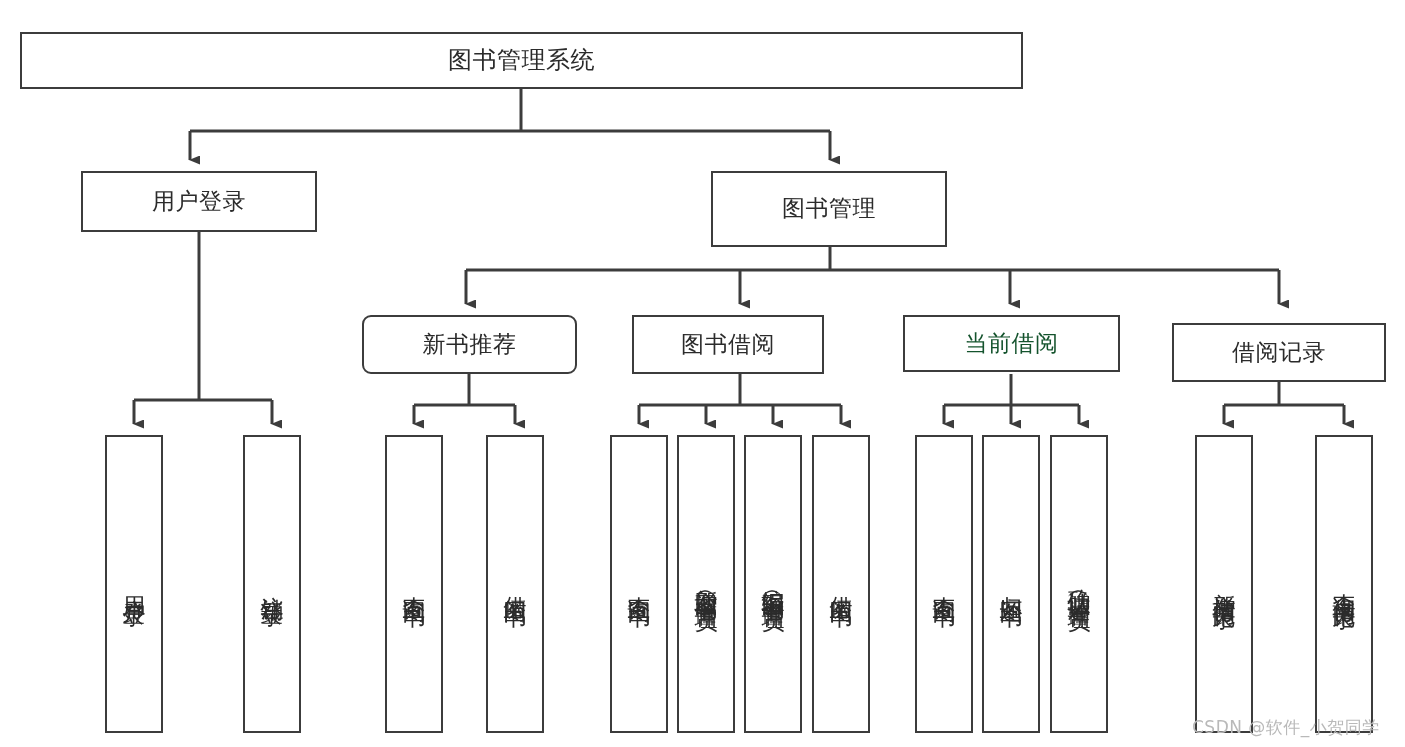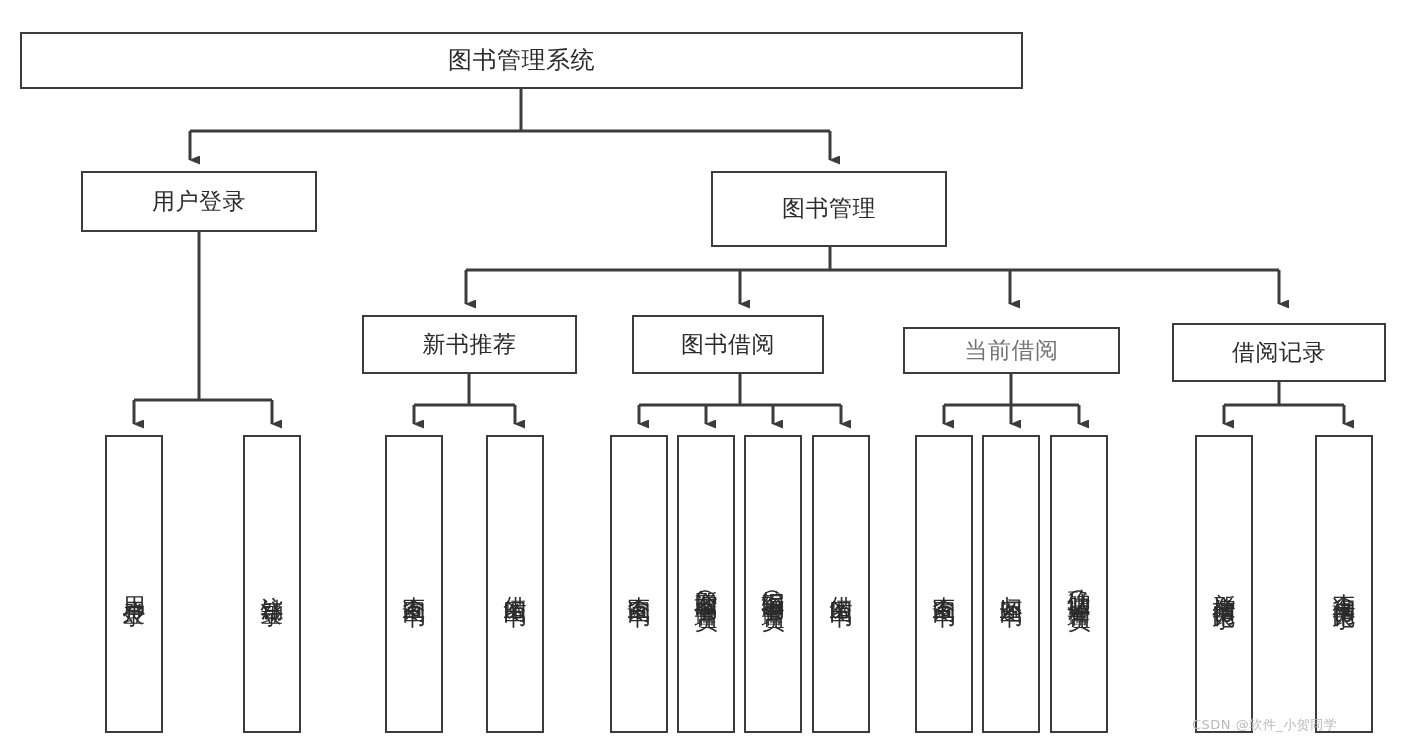--- a/index.html
+++ b/index.html
@@ -48,21 +48,21 @@
     line-height: 1.25;
     letter-spacing: 3px;
     text-align: center;
     white-space: nowrap;
   }
   .node-root {
     font-size: 24px;
   }
   .watermark {
     position: absolute;
-    font-size: 13px;
+    font-size: 17px;
     color: #b9b9b9;
     white-space: nowrap;
     letter-spacing: 0.5px;
     text-align: center;
   }
 </style>
 </head>
 <body>
 
 <div id="canvas">
@@ -115,23 +115,23 @@
       <path d="M 1224 405 L 1224 424" marker-end="url(#arrowhead)"></path>
       <path d="M 1344 405 L 1344 424" marker-end="url(#arrowhead)"></path>
     </g>
   </svg>
 
   <div class="node node-h node-root" style="left: 20px; top: 12px; width: 1003px; height: 57px; border-color: rgb(60, 60, 60); background: rgb(255, 255, 255); color: rgb(43, 43, 43); margin-top: 20px;">图书管理系统</div>
 
   <div class="node node-h" style="left: 81px; top: 171px; width: 236px; height: 61px; border-color: rgb(60, 60, 60); background: rgb(255, 255, 255); color: rgb(43, 43, 43);">用户登录</div>
   <div class="node node-h" style="left: 711px; top: 171px; width: 236px; height: 76px; border-color: rgb(60, 60, 60); background: rgb(255, 255, 255); color: rgb(43, 43, 43);">图书管理</div>
 
-  <div class="node node-h" style="left: 362px; top: 315px; width: 215px; height: 59px; border-color: rgb(60, 60, 60); background: rgb(255, 255, 255); color: rgb(43, 43, 43);">新书推荐</div>
+  <div class="node node-h" style="left: 362px; top: 315px; width: 215px; height: 59px; border-color: rgb(60, 60, 60); background: rgb(255, 255, 255); color: rgb(43, 43, 43); border-radius: 9px;">新书推荐</div>
   <div class="node node-h" style="left: 632px; top: 315px; width: 192px; height: 59px; border-color: rgb(60, 60, 60); background: rgb(255, 255, 255); color: rgb(43, 43, 43);">图书借阅</div>
-  <div class="node node-h" style="left: 903px; top: 327px; width: 217px; height: 47px; border-color: rgb(60, 60, 60); background: rgb(255, 255, 255); color: #737373;">当前借阅</div>
+  <div class="node node-h" style="left: 903px; top: 315px; width: 217px; height: 57px; border-color: rgb(60, 60, 60); background: rgb(255, 255, 255); color: #14532d;">当前借阅</div>
   <div class="node node-h" style="left: 1172px; top: 315px; width: 214px; height: 59px; border-color: rgb(60, 60, 60); background: rgb(255, 255, 255); color: rgb(43, 43, 43); margin-top: 8px;">借阅记录</div>
 
   <div class="node node-v" style="left: 105px; top: 435px; width: 58px; height: 298px; border-color: rgb(60, 60, 60); background: rgb(255, 255, 255); color: rgb(43, 43, 43);">用户登录</div>
   <div class="node node-v" style="left: 243px; top: 435px; width: 58px; height: 298px; border-color: rgb(60, 60, 60); background: rgb(255, 255, 255); color: rgb(43, 43, 43);">注销登录</div>
   <div class="node node-v" style="left: 385px; top: 435px; width: 58px; height: 298px; border-color: rgb(60, 60, 60); background: rgb(255, 255, 255); color: rgb(43, 43, 43);">查询图书</div>
   <div class="node node-v" style="left: 486px; top: 435px; width: 58px; height: 298px; border-color: rgb(60, 60, 60); background: rgb(255, 255, 255); color: rgb(43, 43, 43);">借阅图书</div>
   <div class="node node-v" style="left: 610px; top: 435px; width: 58px; height: 298px; border-color: rgb(60, 60, 60); background: rgb(255, 255, 255); color: rgb(43, 43, 43);">查询图书</div>
   <div class="node node-v" style="left: 677px; top: 435px; width: 58px; height: 298px; border-color: rgb(60, 60, 60); background: rgb(255, 255, 255); color: rgb(43, 43, 43);">新增图书（管理员）</div>
   <div class="node node-v" style="left: 744px; top: 435px; width: 58px; height: 298px; border-color: rgb(60, 60, 60); background: rgb(255, 255, 255); color: rgb(43, 43, 43);">编辑图书（管理员）</div>
   <div class="node node-v" style="left: 812px; top: 435px; width: 58px; height: 298px; border-color: rgb(60, 60, 60); background: rgb(255, 255, 255); color: rgb(43, 43, 43);">借阅图书</div>

